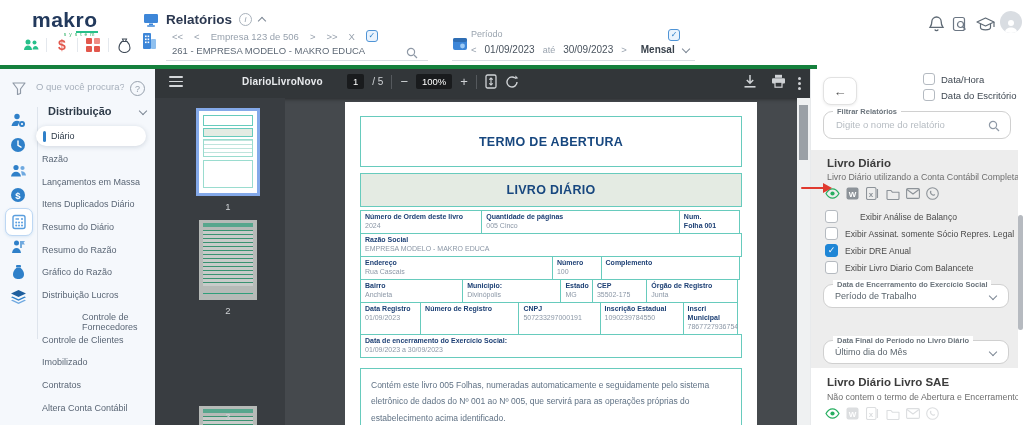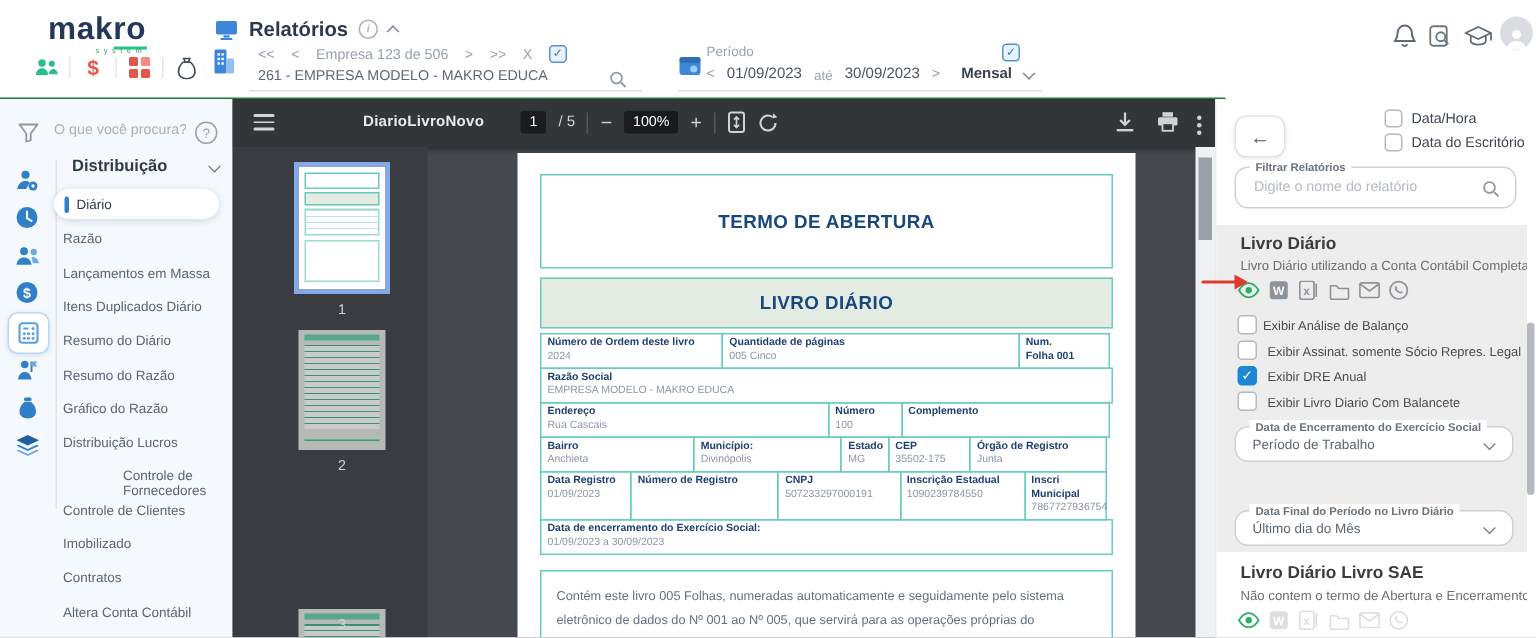--- a/index.html
+++ b/index.html
@@ -2,21 +2,21 @@
 <html><head>
 <meta charset="utf-8">
 <style>
   html,body{margin:0;padding:0;background:#fff;}
   .stage{position:relative;width:1024px;height:425px;overflow:hidden;background:#fff;
          font-family:"Liberation Sans",sans-serif;-webkit-font-smoothing:antialiased;}
   .ab{position:absolute;}
   .flex{display:flex;align-items:center;}
 
   
-  .topbar{left:0;top:0;width:817px;height:65px;background:#fff;border-bottom:1px solid #15803d;z-index:5;}
+  .topbar{left:0;top:0;width:817px;height:65px;background:#fff;border-bottom:4px solid #15803d;z-index:5;}
   .logo-text{font-size:21px;font-weight:bold;color:#22395c;letter-spacing:.5px;line-height:1;}
   .logo-text .ro{border-bottom:2.5px solid #27c08a;}
   .logo-sub{font-size:5px;color:#27ae60;letter-spacing:3px;text-align:right;margin-top:1px;}
   .qicons{gap:0;}
   .qicon{width:30px;display:flex;justify-content:center;align-items:center;height:18px;}
   .qsep{width:1px;height:14px;background:#e4e8ed;}
   .dollar{color:#e2574c;font-weight:bold;font-size:14px;}
   .apps{display:grid;grid-template-columns:6px 6px;grid-gap:2px;}
   .apps span{width:6px;height:6px;background:#e2574c;border-radius:1px;display:block;}
   .apps span:nth-child(2){background:#ef8d85;}
@@ -381,21 +381,21 @@
       <div class="ab thumb-lab" style="left:41px;top:207px;">2</div>
 
       <div class="ab thumb-page" style="left:44px;top:228px;">
         <div style="position:absolute;left:4px;right:4px;top:3px;height:4px;background:#2f9e7a;opacity:.7;"></div>
         <div class="stripes" style="bottom:5px;"></div>
       </div>
       <div class="ab thumb-lab" style="left:41px;top:313px;">3</div>
     </div>
 
     <div class="ab page">
-      <div class="dbox" style="height:63px;">
+      <div class="dbox" style="height:51px;">
         <span class="dtitle">TERMO DE ABERTURA</span>
       </div>
       <div class="dbox" style="height:34px;margin-top:6px;background:#e4ebe3;">
         <span class="dtitle">LIVRO DIÁRIO</span>
       </div>
 
       <div class="drow" style="margin-top:3px;">
         <div class="dcell" style="width:32%;">
             <div class="dlab">Número de Ordem deste livro</div>
             <div class="dval">2024</div>
@@ -547,21 +547,21 @@
             </svg>
         </span>
         <span class="icon13">
           <svg width="13" height="13" viewBox="0 0 13 13">
               <circle cx="6.5" cy="6.5" r="5.8" fill="none" stroke="#8d9399" stroke-width="1.1"></circle>
               <path d="M4.3 4c.8-.6 1.3.4 1 .9-.3.5.1 1.4.9 2 .8.6 1.6.8 2 .4.5-.4 1.3.2.7.9-.8 1-2.6.3-3.9-.8C3.8 6.3 3.4 4.7 4.3 4z" fill="#8d9399"></path>
             </svg>
         </span>
       </div>
 
-      <div class="ab flex" style="left:14px;top:60px;gap:4px;">
+      <div class="ab flex" style="left:14px;top:60px;gap:22px;">
         <span class="pcb"></span>
         <span class="opt-lab">Exibir Análise de Balanço</span>
       </div>
       <div class="ab flex" style="left:14px;top:77px;gap:7px;">
         <span class="pcb"></span>
         <span class="opt-lab">Exibir Assinat. somente Sócio Repres. Legal</span>
       </div>
       <div class="ab flex" style="left:14px;top:94px;gap:7px;">
         <span class="pcb on">✓</span>
         <span class="opt-lab">Exibir DRE Anual</span>

